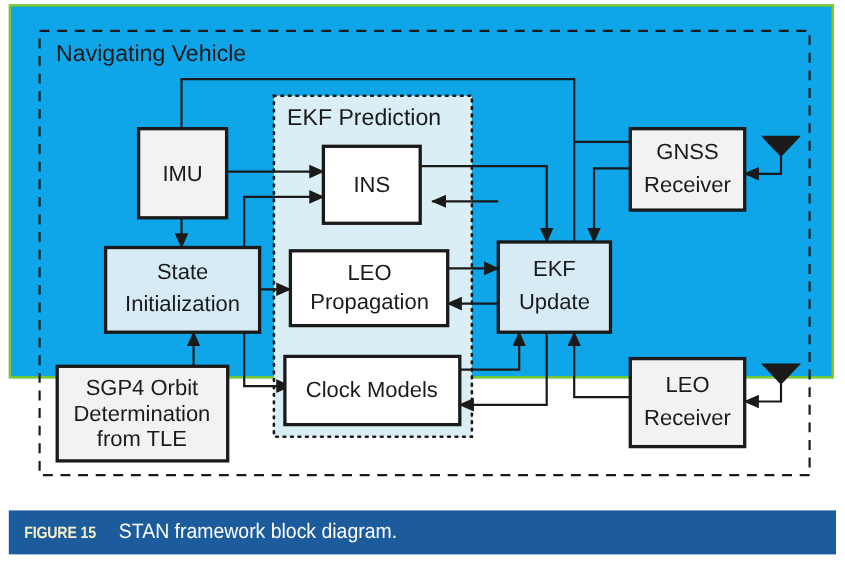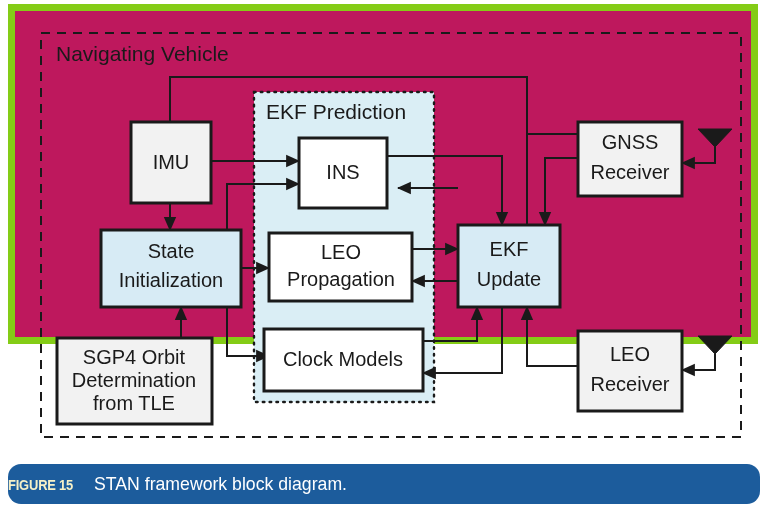--- a/index.html
+++ b/index.html
@@ -2,27 +2,27 @@
 <html><head>
 <meta charset="utf-8">
 <style>
   html,body{margin:0;padding:0;background:#ffffff;}
   body{width:768px;height:521px;overflow:hidden;
        font-family:"Liberation Sans","DejaVu Sans",sans-serif;}
   #page{position:relative;width:768px;height:521px;background:#ffffff;}
 
   
   #figure-panel{position:absolute;left:8px;top:4px;width:750px;height:340px;
-                border:7px solid #84cc16;background:#be185d;box-sizing:border-box;}
+                border:2px solid #84cc16;background:#0ea5e9;box-sizing:border-box;}
   #diagram-svg{display:block;width:746px;height:448px;}
 
   
   #caption-bar{position:absolute;left:8px;top:464px;width:752px;height:40px;
                background:#1c5c9c;display:flex;align-items:center;box-sizing:border-box;
-               border-radius:13px;}
+               padding-left:14px;}
   #caption-label{color:#f5f0c8;font-weight:bold;font-size:15px;letter-spacing:-0.2px;
                  font-family:"Liberation Sans","DejaVu Sans",sans-serif;
                  transform:scaleX(0.86);transform-origin:left center;white-space:nowrap;}
   #caption-text{color:#ffffff;font-size:19px;margin-left:10px;white-space:nowrap;
                 transform:scaleX(0.93);transform-origin:left center;}
 
   text{font-family:"Liberation Sans","DejaVu Sans",sans-serif;fill:#1a1a1a;}
   .blk-label{font-size:20px;text-anchor:middle;dominant-baseline:middle;}
   .grp-label{font-size:21px;dominant-baseline:middle;}
 </style>

